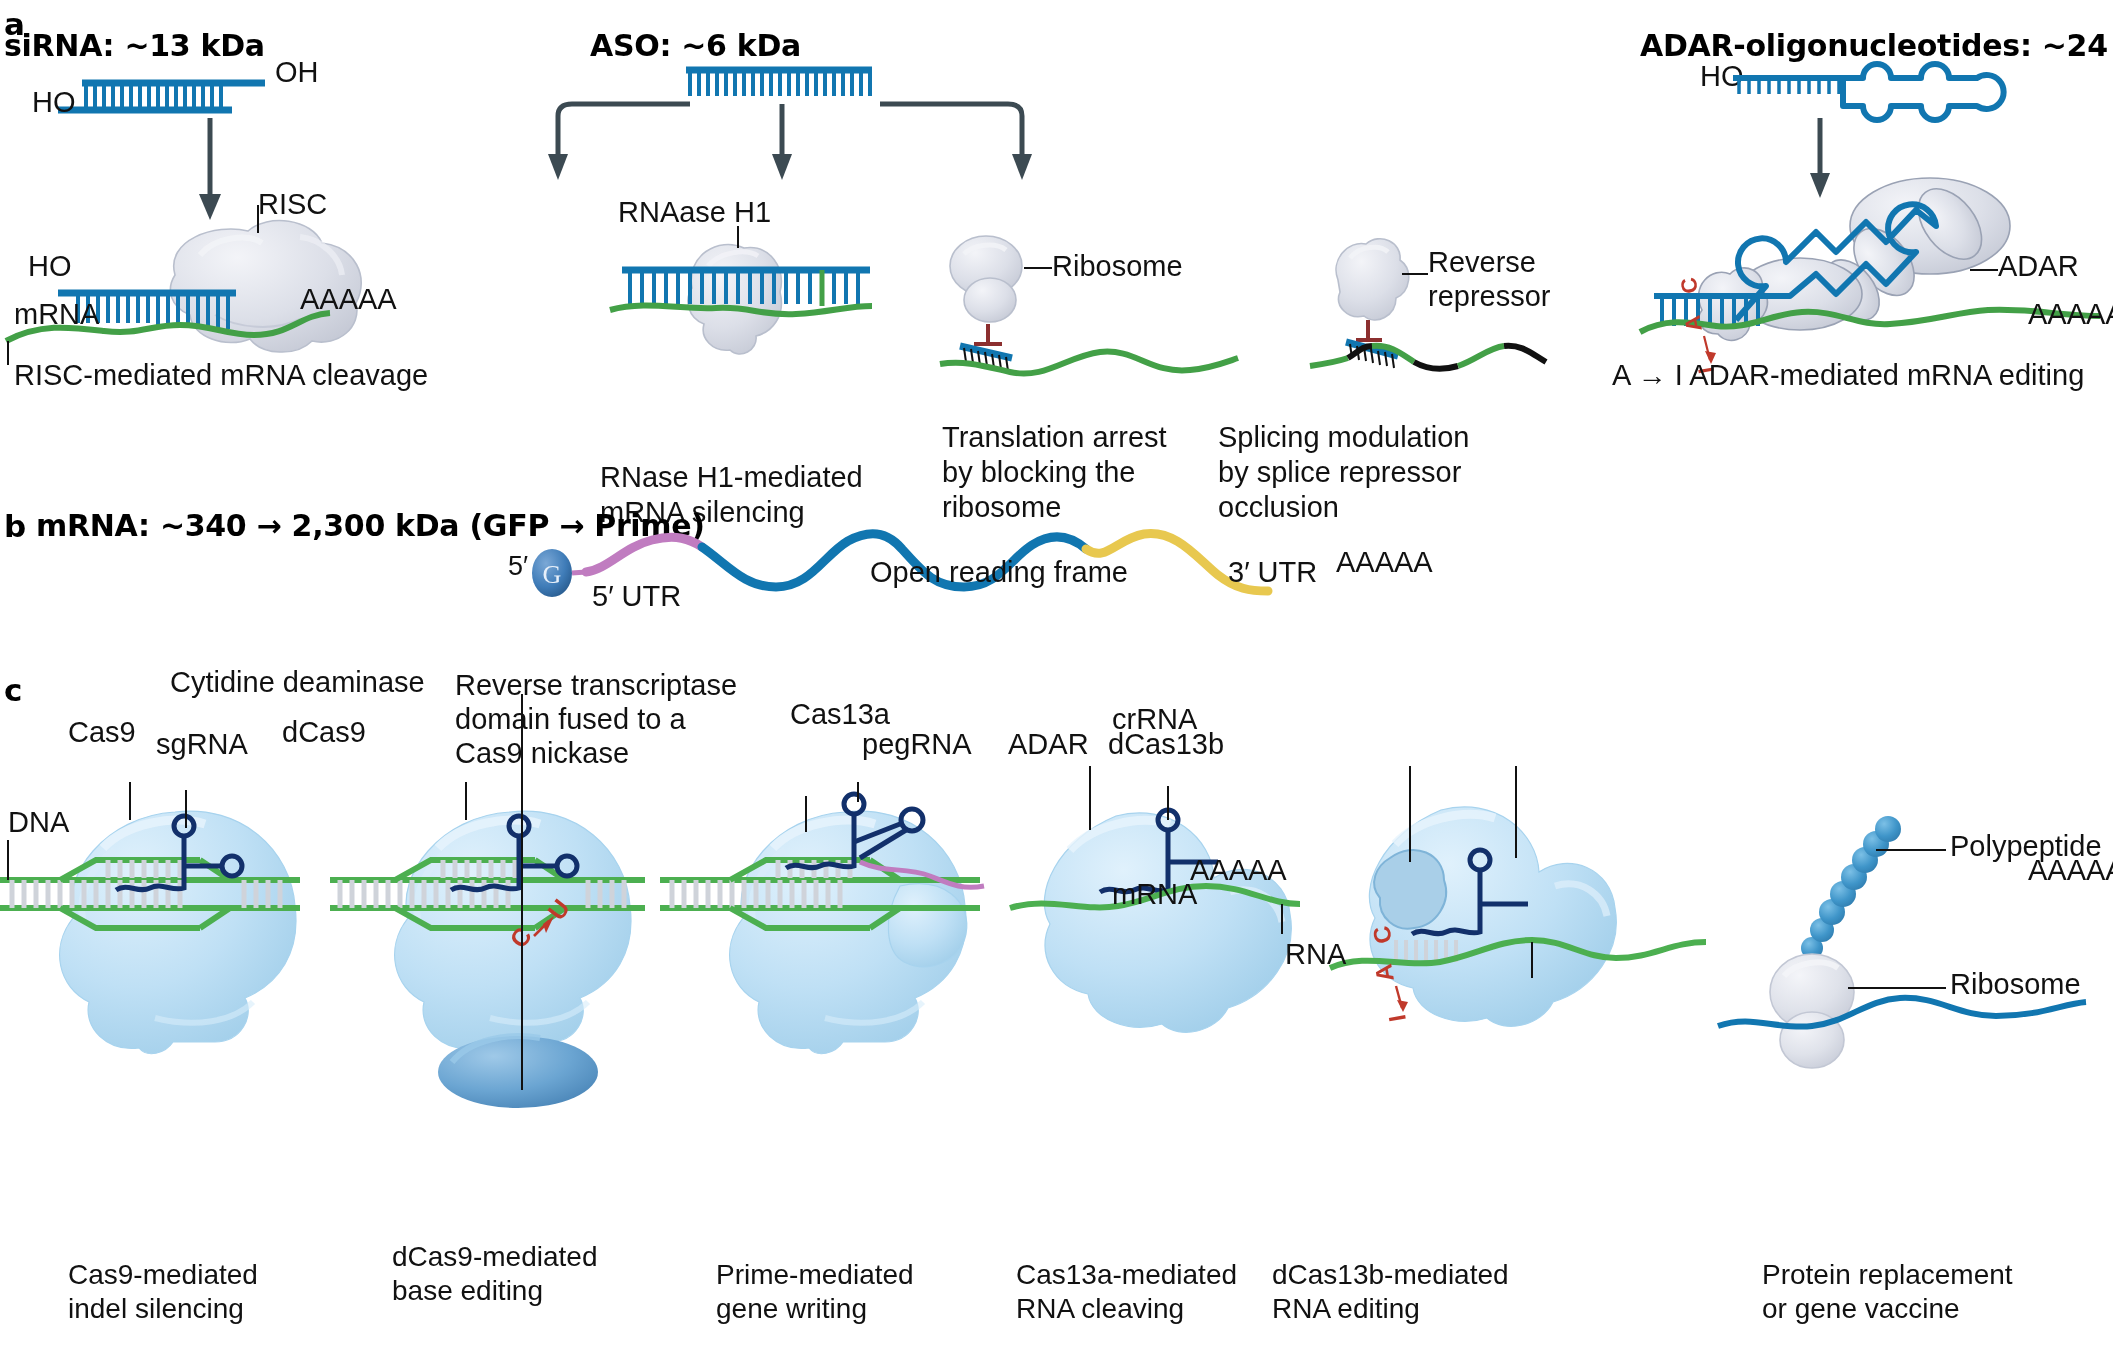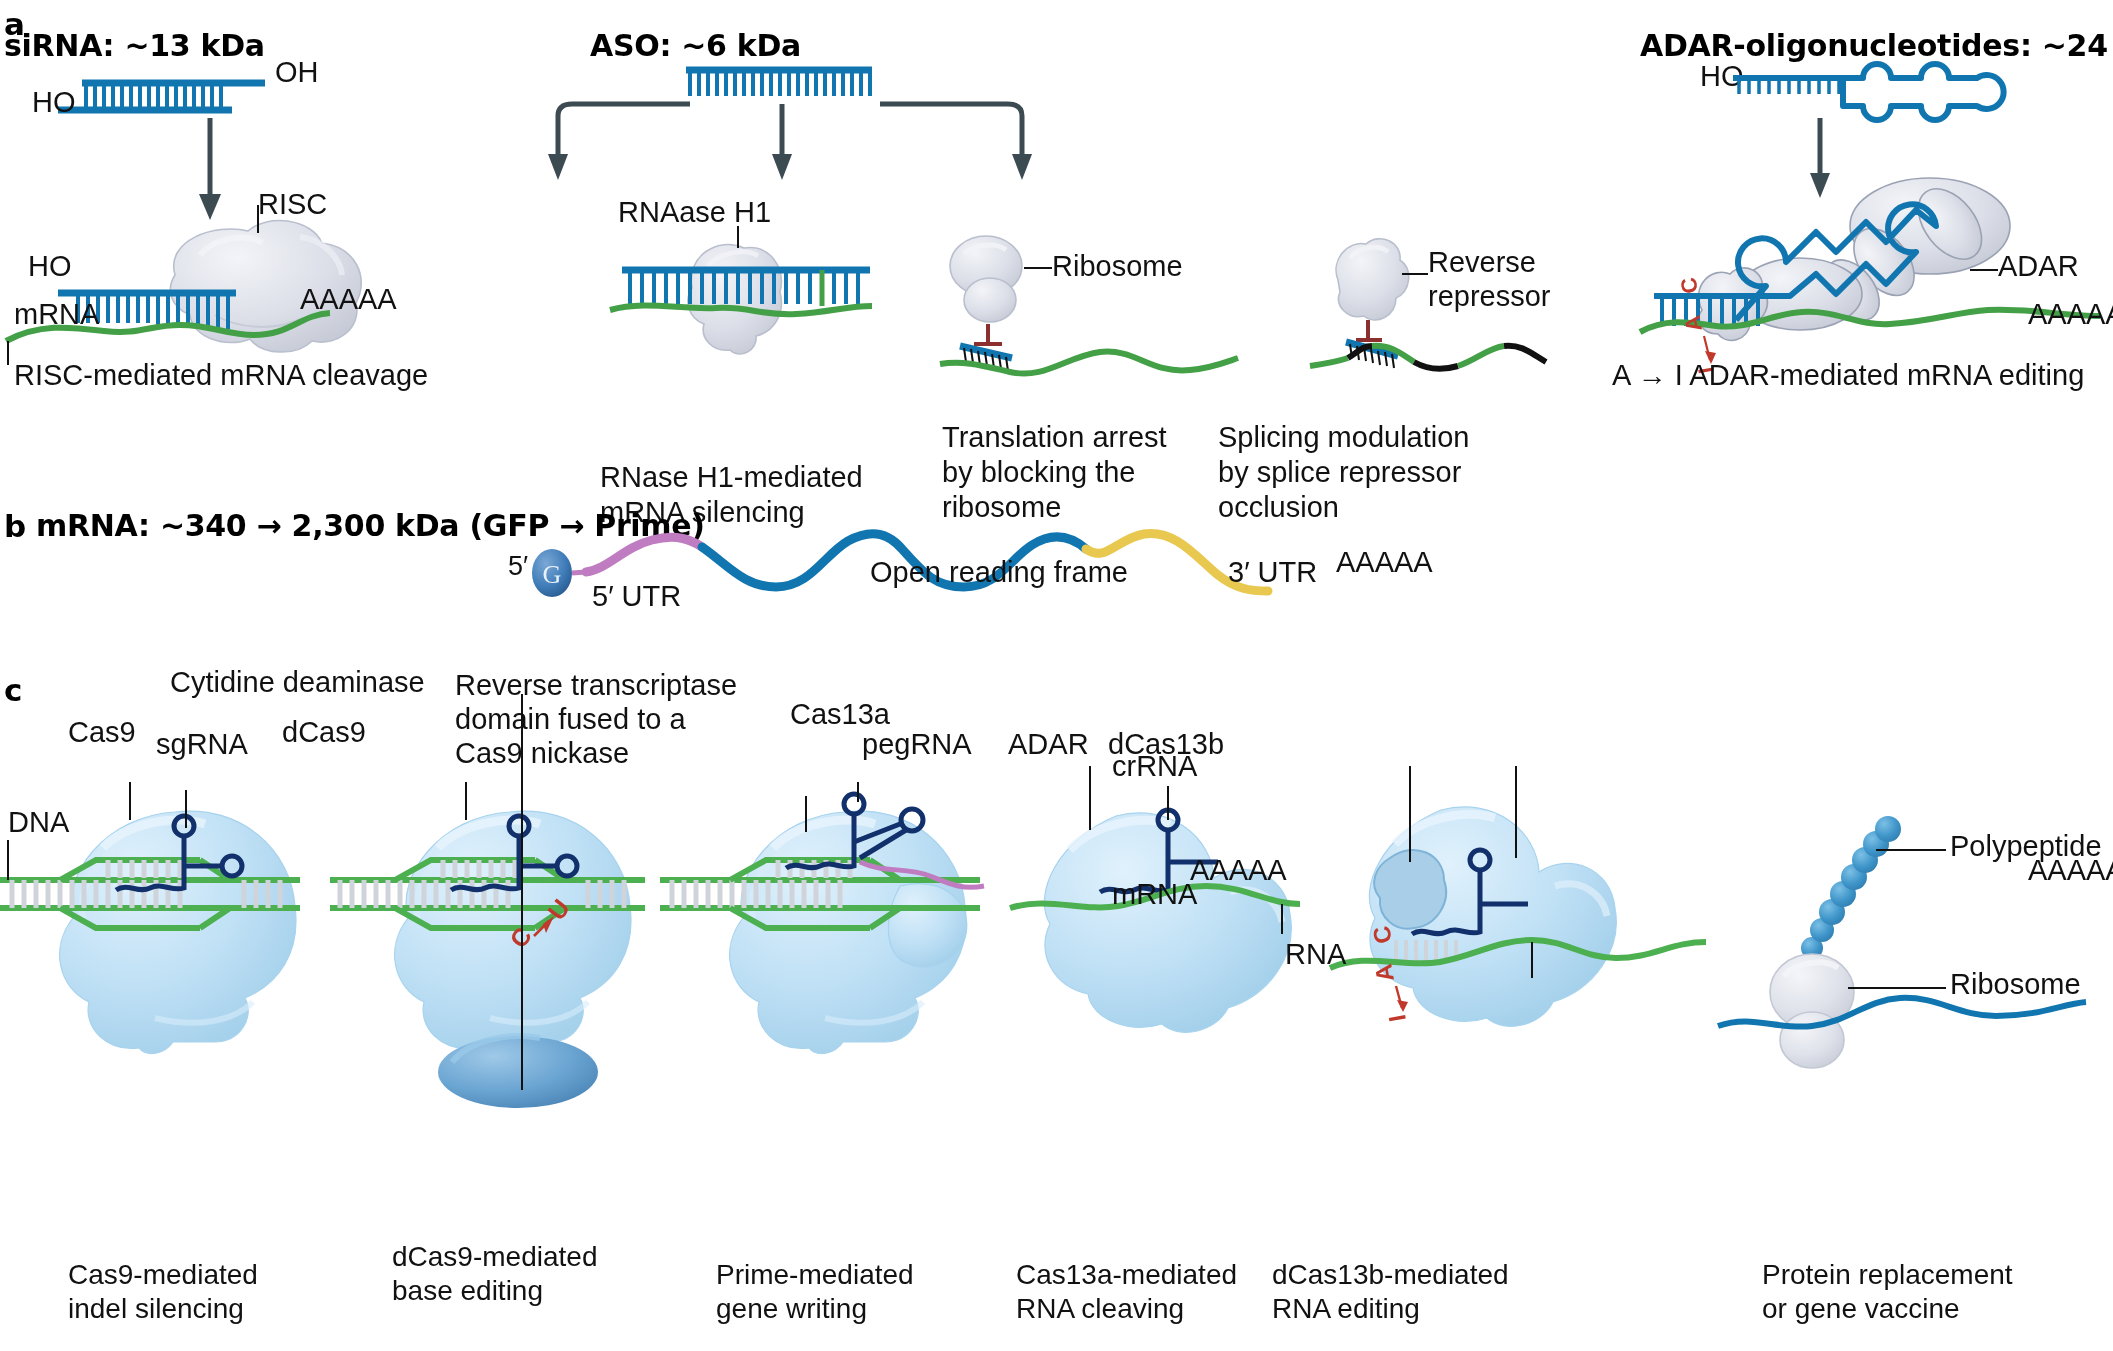--- a/index.html
+++ b/index.html
@@ -690,21 +690,21 @@
 
 <div class="abs lbl" style="left:282px; top:718px;">dCas9</div>
 <div class="abs lbl" style="left:170px; top:668px;">Cytidine deaminase</div>
 
 <div class="abs lbl" style="left:455px; top:668px; line-height:1.18; white-space:pre-line;">Reverse transcriptase
 domain fused to a
 Cas9 nickase</div>
 <div class="abs lbl" style="left:862px; top:730px;">pegRNA</div>
 
 <div class="abs lbl" style="left:790px; top:700px;">Cas13a</div>
-<div class="abs lbl" style="left:1112px; top:752px;">crRNA</div>
+<div class="abs lbl" style="left:1112px; top:705px;">crRNA</div>
 <div class="abs lbl" style="left:1285px; top:940px;">RNA</div>
 
 <div class="abs lbl" style="left:1008px; top:730px;">ADAR</div>
 <div class="abs lbl" style="left:1108px; top:730px;">dCas13b</div>
 <div class="abs lbl" style="left:1112px; top:880px;">mRNA</div>
 <div class="abs lbl" style="left:1190px; top:856px;">AAAAA</div>
 
 <div class="abs lbl" style="left:1950px; top:832px;">Polypeptide</div>
 <div class="abs lbl" style="left:1950px; top:970px;">Ribosome</div>
 <div class="abs lbl" style="left:2028px; top:856px;">AAAAA</div>

